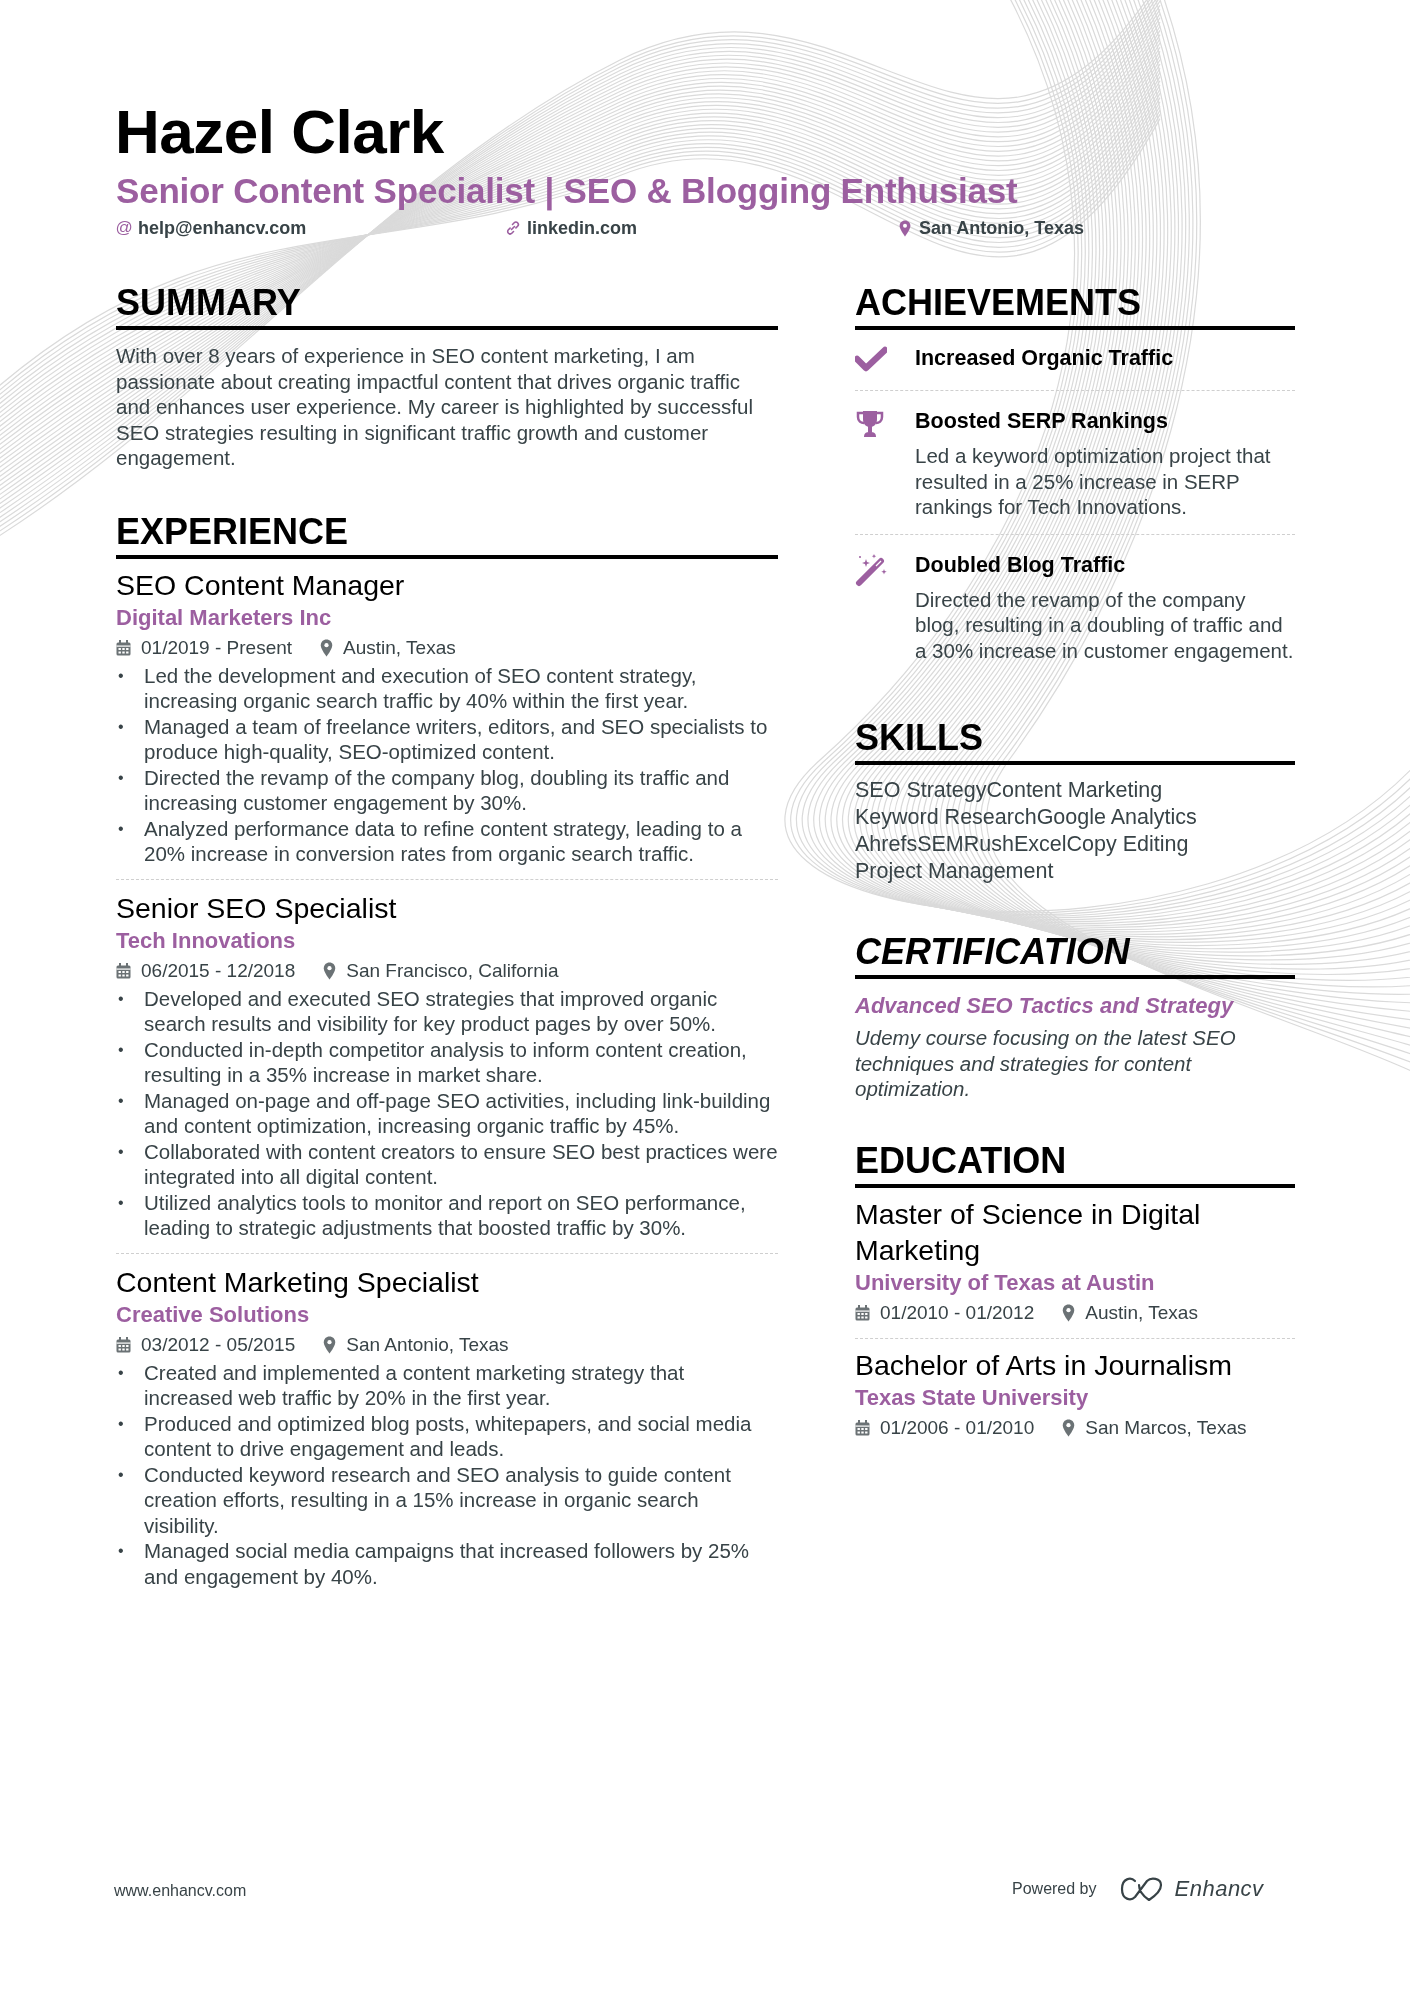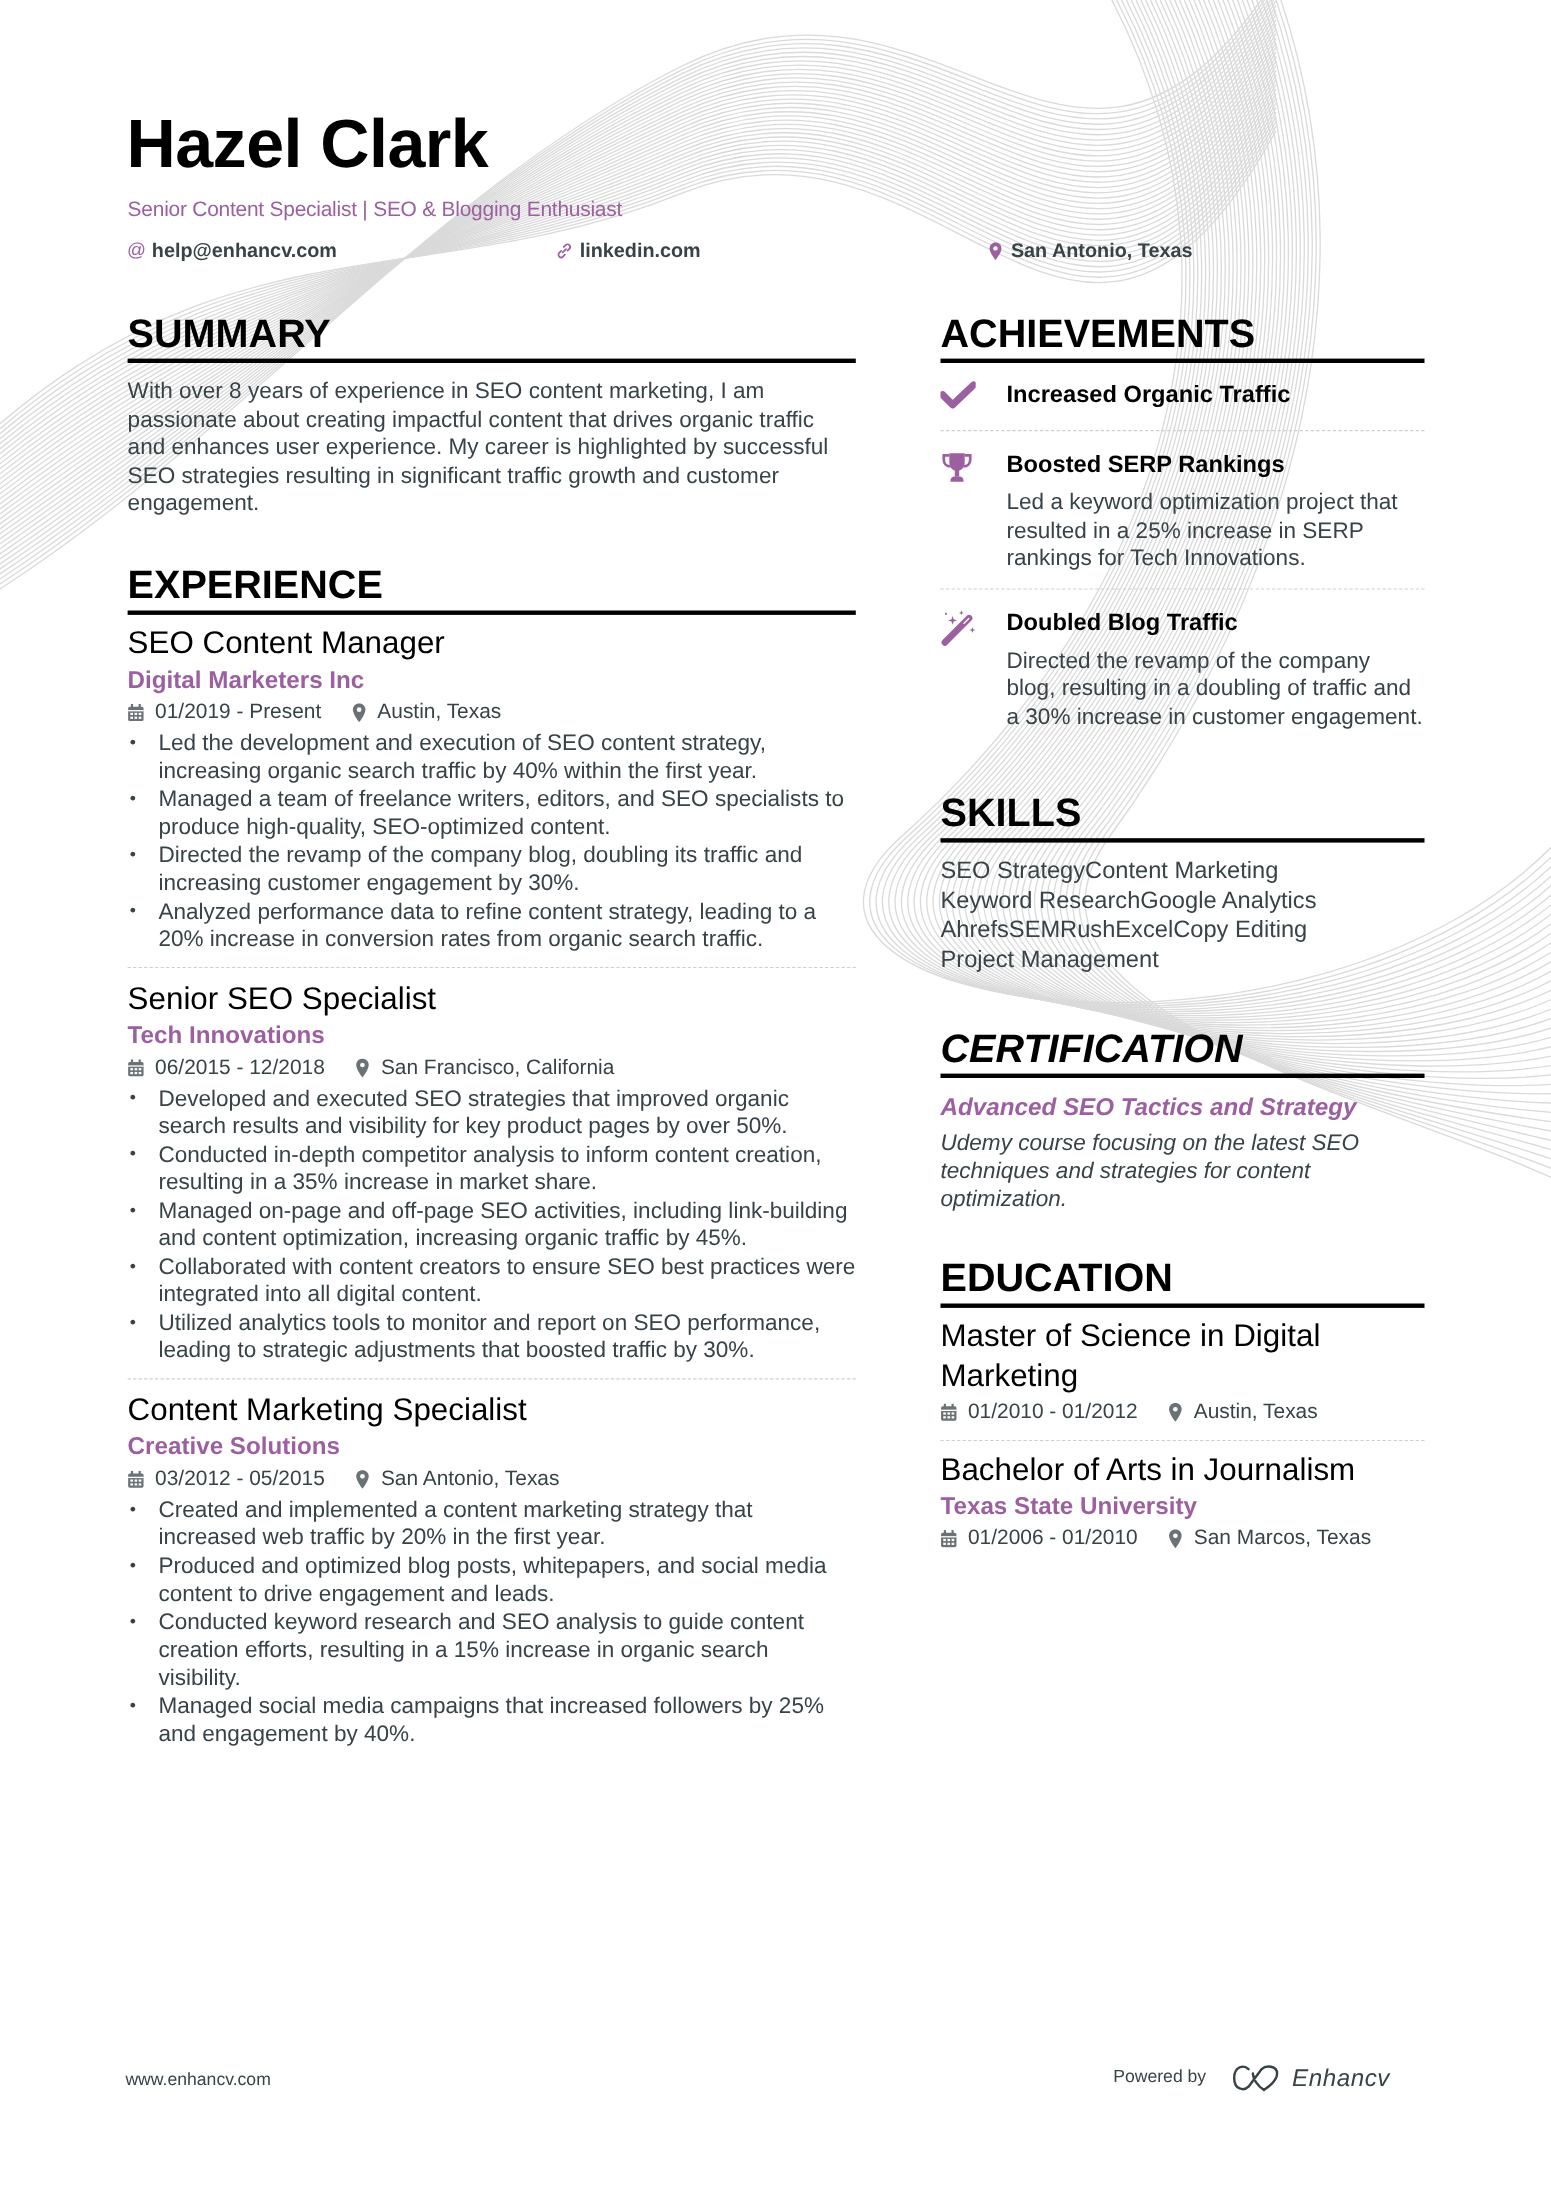--- a/index.html
+++ b/index.html
@@ -3,21 +3,21 @@
 <meta charset="utf-8">
 <style>
   * { box-sizing: border-box; margin: 0; padding: 0; }
   html, body { width: 1410px; height: 1995px; background: #ffffff; overflow: hidden; }
   body { position: relative; font-family: "Liberation Sans", "DejaVu Sans", sans-serif; color: #384347; }
   .bg-waves { position: absolute; left: 0; top: 0; width: 1410px; height: 1995px; z-index: 0; pointer-events: none; }
   .page { position: absolute; left: 0; top: 0; width: 1410px; height: 1480px; z-index: 1; }
 
   
   .name { position: absolute; left: 115px; top: 96px; font-size: 62px; font-weight: 700; color: #000; letter-spacing: -0.5px; line-height: 72px; }
-  .subtitle { position: absolute; left: 116px; top: 173px; font-size: 19px; font-weight: 400; color: var(--accent); line-height: 36px; letter-spacing: -0.2px; }
+  .subtitle { position: absolute; left: 116px; top: 173px; font-size: 35px; font-weight: 700; color: var(--accent); line-height: 36px; letter-spacing: -0.2px; }
   .contacts { position: absolute; left: 116px; top: 216px; height: 24px; width: 1100px; font-size: 18px; font-weight: 700; color: #384347; }
   .contact { position: absolute; top: 0; display: flex; align-items: center; gap: 6px; line-height: 24px; white-space: nowrap; }
   .contact .ic { color: var(--accent); font-size: 17px; font-weight: 400; width: 16px; display: inline-flex; justify-content: center; }
 
   
   .col { position: absolute; }
   .col-left { left: 116px; top: 282px; width: 662px; }
   .col-right { left: 855px; top: 282px; width: 440px; }
 
   .sec-title { font-size: 36px; font-weight: 700; color: #000; line-height: 42px; letter-spacing: 0px; padding-bottom: 2px; border-bottom: 4.5px solid #000; text-transform: uppercase; }
@@ -363,20 +363,21 @@
       <div class="sec-title">CERTIFICATION</div>
       <div class="cert-title">Advanced SEO Tactics and Strategy</div>
       <div class="cert-desc">Udemy course focusing on the latest SEO techniques and strategies for content optimization.</div>
     </div>
 
     <div class="section">
       <div class="sec-title">EDUCATION</div>
 
       <div class="edu">
         <div class="edu-title">Master of Science in Digital Marketing</div>
+        <div class="edu-school">University of Texas at Austin</div>
         <div class="meta">
           <span class="m-ic">
               <svg width="15" height="16" viewBox="0 0 15 16">
                 <rect x="0.5" y="2.5" width="14" height="13" rx="1.5" fill="#6b7275"></rect>
                 <rect x="3" y="0" width="2" height="4" fill="#6b7275"></rect>
                 <rect x="10" y="0" width="2" height="4" fill="#6b7275"></rect>
                 <rect x="0.5" y="5.5" width="14" height="1.2" fill="#fff"></rect>
                 <g fill="#fff">
                   <rect x="2.5" y="8" width="2.4" height="2"></rect>
                   <rect x="6.3" y="8" width="2.4" height="2"></rect>

